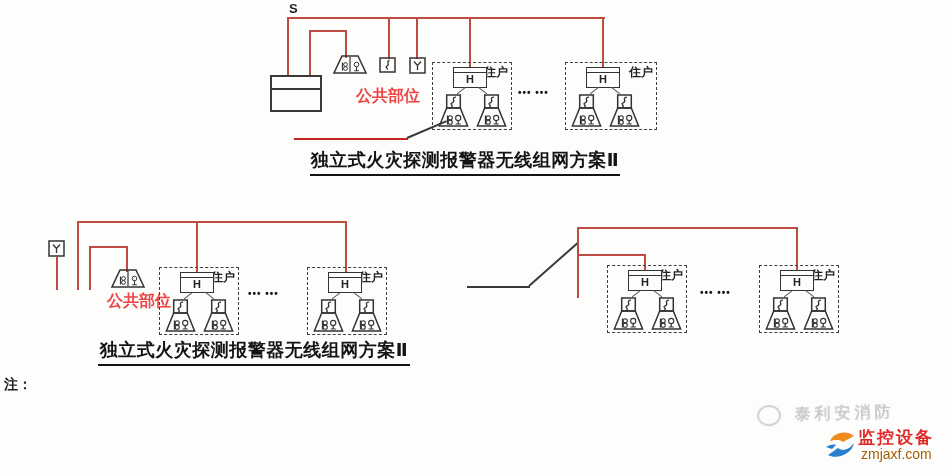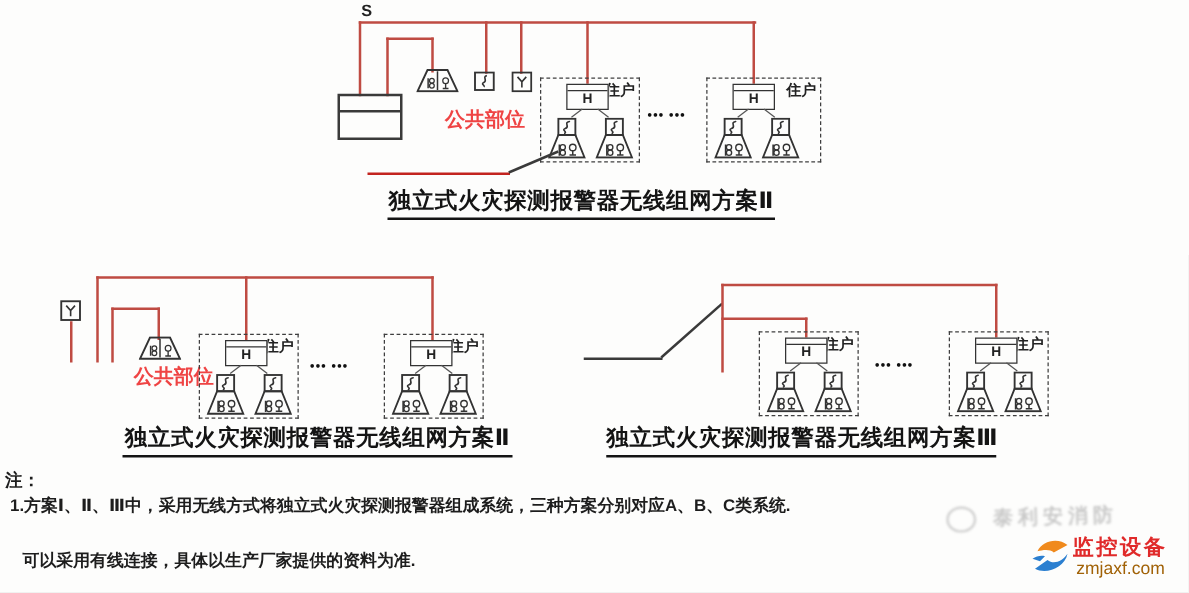--- a/index.html
+++ b/index.html
@@ -333,25 +333,22 @@
     <polygon points="8.7,14 22.3,14 29.6,32 1.4,32" fill="none" stroke="#333" stroke-width="1.5"></polygon>
     <path d="M9.5 21.5 v9" stroke="#333" stroke-width="1.3" fill="none"></path>
     <circle cx="12.2" cy="23.8" r="2.1" fill="none" stroke="#333" stroke-width="1.1"></circle>
     <circle cx="12.2" cy="28.2" r="2.1" fill="none" stroke="#333" stroke-width="1.1"></circle>
     <circle cx="20.2" cy="24" r="2.6" fill="none" stroke="#333" stroke-width="1.1"></circle>
     <path d="M20.2 26.6 v3.4 M17.6 30 h5.2" stroke="#333" stroke-width="1.2" fill="none"></path>
   </svg>
 </div>
   </div>
 
-  <div class="title" style="left:485px;top:338px;width:312px">独立式火灾探测报警器无线组网方案Ⅲ</div>
 
   <div class="note" style="left:4px;top:376px;font-size:14px">注：</div>
-  <div class="note" style="left:8px;top:396px">1.方案Ⅰ、Ⅱ、Ⅲ中，采用无线方式将独立式火灾探测报警器组成系统，三种方案分别对应A、B、C类系统.</div>
-  <div class="note" style="left:18px;top:440px">可以采用有线连接，具体以生产厂家提供的资料为准.</div>
 
   <div class="wm">
     <span class="wm-circle"></span>
     <span>泰利安消防</span>
   </div>
 
   <div class="icon" style="left:823px;top:428px">
     <svg width="36" height="33" viewBox="0 0 36 33">
       <path d="M7 13 C11 4 24 2 31 8 L20 14 C17 11 11 12 7 13 Z" fill="#f08a1d"></path>
       <path d="M31 15 C29 26 14 32 5 27 L15 20 C20 24 27 21 31 15 Z" fill="#2b7fd0"></path>

